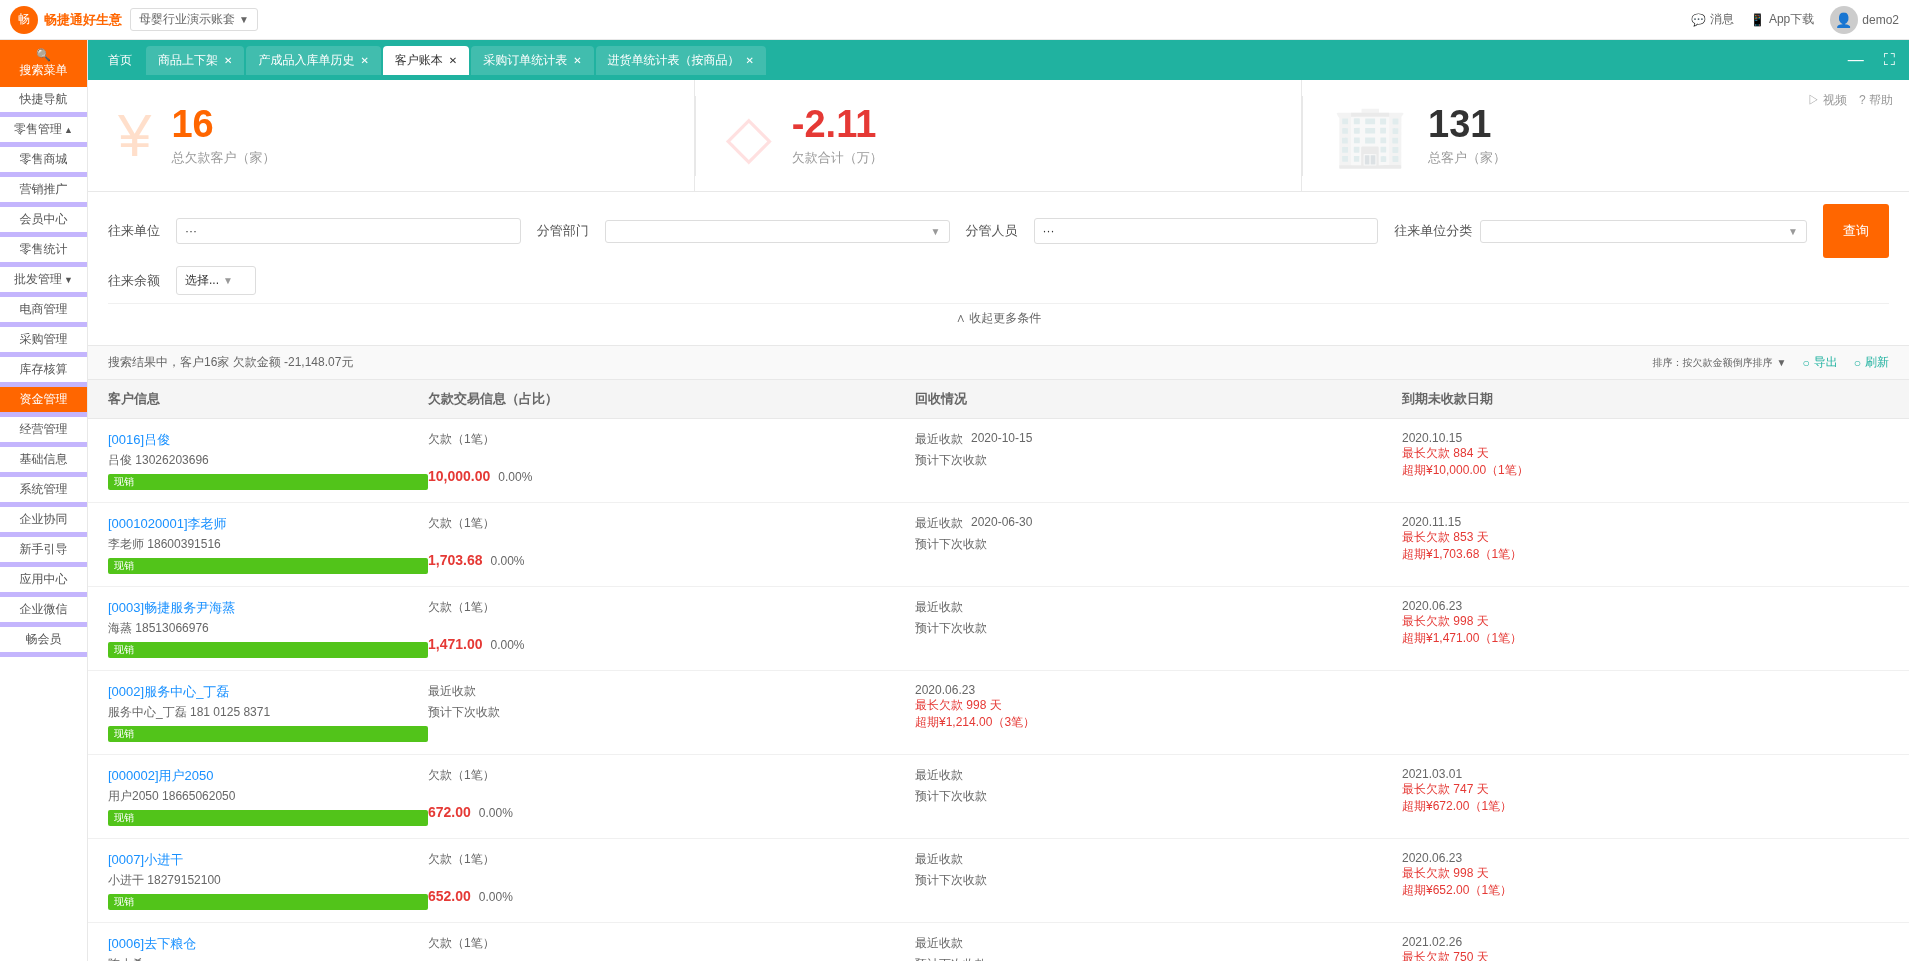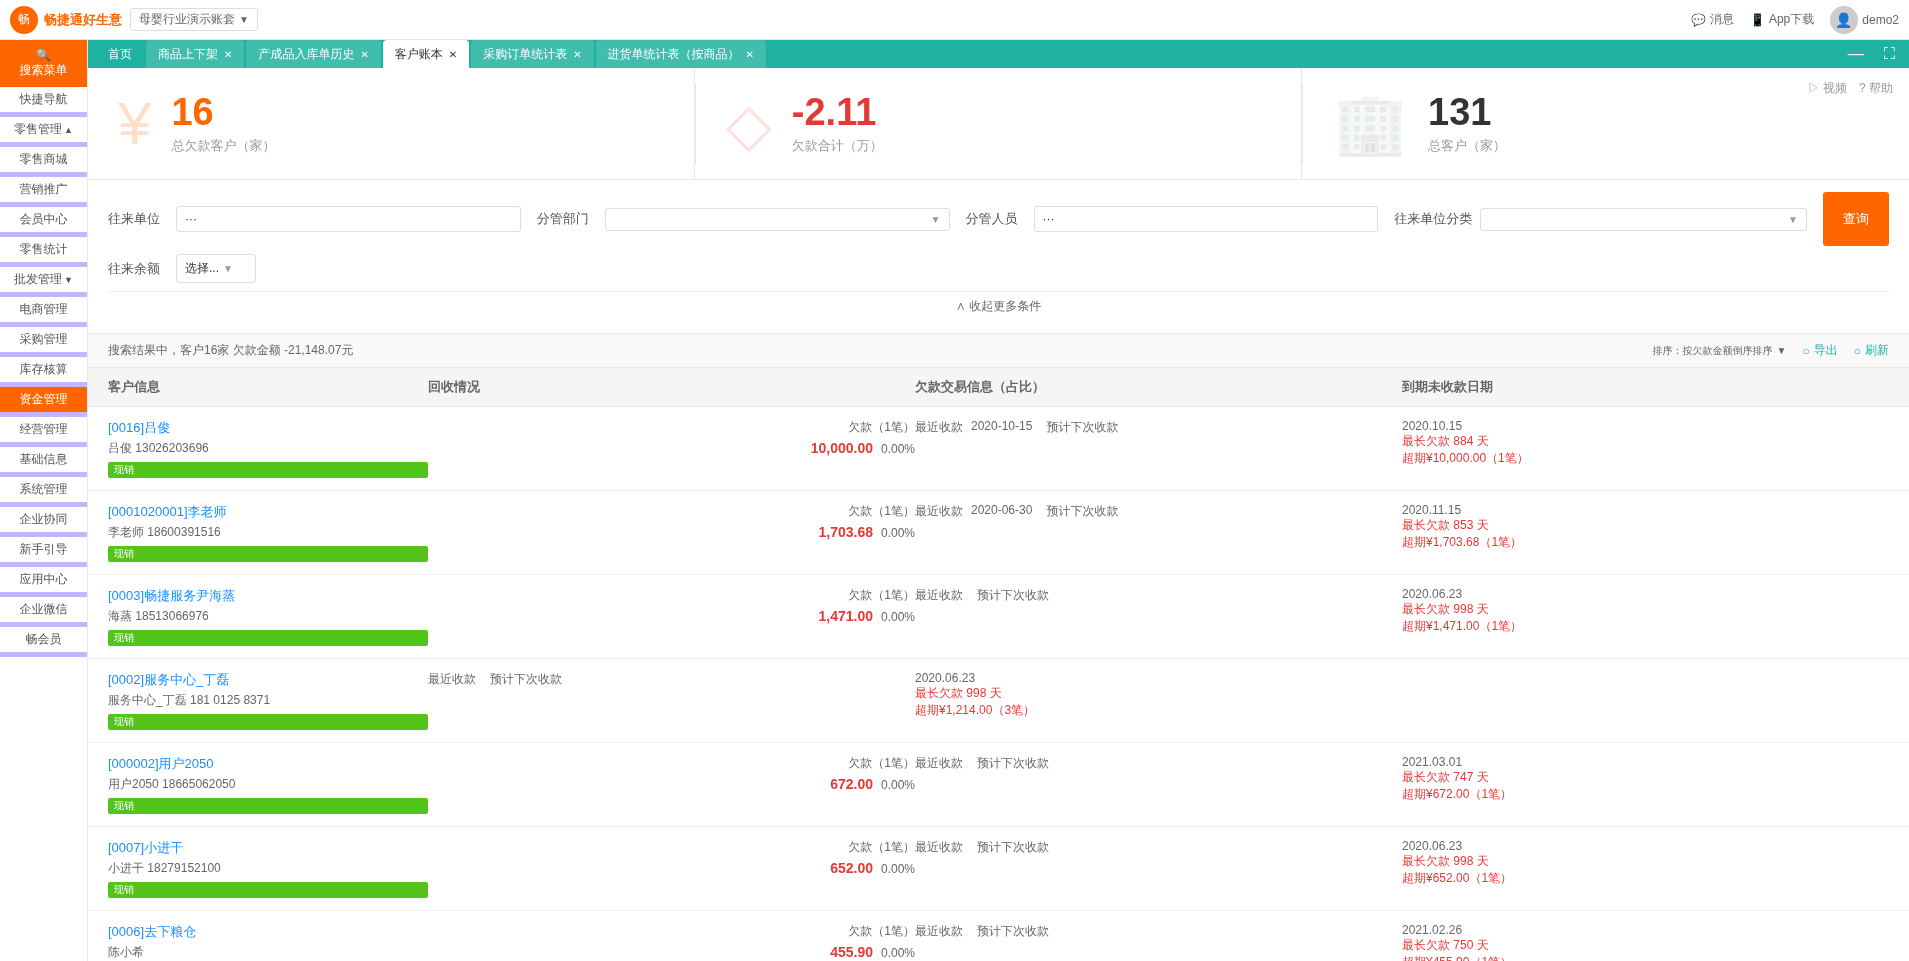--- a/index.html
+++ b/index.html
@@ -26,21 +26,21 @@
     .sidebar { width: 88px; background: #fff; border-right: 1px solid #e8e8e8; display: flex; flex-direction: column; overflow-y: auto; }
     .sidebar-search { padding: 8px; background: #ff6600; color: white; text-align: center; font-size: 12px; cursor: pointer; }
     .sidebar-item { padding: 4px 4px; text-align: center; font-size: 12px; color: #555; cursor: pointer; border-bottom: 5px solid #c4b5fd; }
     .sidebar-item.active { background: #ff6600; color: white; }
     .sidebar-item-with-arrow { display: flex; align-items: center; justify-content: center; gap: 2px; }
 
     
     .content-area { flex: 1; display: flex; flex-direction: column; overflow: hidden; }
 
     
-    .tab-bar { height: 28px; background: #20b2a0; display: flex; align-items: center; padding: 0 8px; gap: 2px; overflow-x: auto; }
+    .tab-bar { height: 40px; background: #20b2a0; display: flex; align-items: center; padding: 0 8px; gap: 2px; overflow-x: auto; }
     .tab { display: flex; align-items: center; gap: 6px; padding: 6px 12px; border-radius: 4px 4px 0 0; font-size: 12px; cursor: pointer; white-space: nowrap; color: rgba(255,255,255,0.8); }
     .tab.home { background: transparent; color: white; }
     .tab.active { background: #fff; color: #333; }
     .tab.inactive { background: rgba(255,255,255,0.15); color: white; }
     .tab-close { font-size: 10px; color: inherit; cursor: pointer; }
     .tab-bar-right { margin-left: auto; display: flex; gap: 8px; }
     .tab-bar-btn { color: white; font-size: 16px; cursor: pointer; padding: 2px 6px; }
 
     
     .page-content { flex: 1; overflow-y: auto; background: #fff; }
@@ -81,27 +81,27 @@
     .table-header { display: grid; grid-template-columns: 320px 1fr 1fr 1fr; padding: 10px 20px; background: #f5f5f5; border-bottom: 1px solid #e8e8e8; font-size: 13px; color: #666; font-weight: bold; }
     .table-row-item { display: grid; grid-template-columns: 320px 1fr 1fr 1fr; padding: 12px 20px; border-bottom: 1px solid #f0f0f0; align-items: start; }
 
     
     .customer-info { display: flex; flex-direction: column; gap: 3px; }
     .customer-name { color: #1890ff; font-size: 13px; cursor: pointer; }
     .customer-phone { font-size: 12px; color: #666; }
     .customer-tag { display: inline-block; background: #52c41a; color: white; font-size: 10px; padding: 1px 6px; border-radius: 2px; margin-top: 2px; }
 
     
-    .debt-cell { display: flex; flex-direction: column; gap: 4px; text-align: right; }
+    .debt-cell { display: flex; flex-direction: column; gap: 20px; }
     .debt-count { font-size: 12px; color: #666; }
     .debt-amount { font-size: 14px; color: #e53935; font-weight: bold; }
     .debt-percent { font-size: 12px; color: #666; margin-left: 8px; }
 
     
-    .recovery-cell { display: flex; flex-direction: row; gap: 14px; font-size: 12px; color: #666; }
+    .recovery-cell { display: flex; flex-direction: column; gap: 4px; font-size: 12px; color: #666; }
     .recovery-row { display: flex; gap: 8px; }
 
     
     .due-cell { display: flex; flex-direction: column; font-size: 12px; }
     .due-date { color: #666; }
     .overdue-info { color: #e53935; font-size: 12px; }
 
     
     ::-webkit-scrollbar { width: 6px; height: 6px; }
     ::-webkit-scrollbar-track { background: #f1f1f1; }
@@ -342,22 +342,22 @@
             </div>
             <div class="action-btn">
               <span>刷新</span>
             </div>
           </div>
         </div>
 
         <div class="table-container">
           <div class="table-header">
             <div>客户信息</div>
+            <div>欠款交易信息（占比）</div>
             <div>回收情况</div>
-            <div>欠款交易信息（占比）</div>
             <div>到期未收款日期</div>
           </div>
 
           <div class="table-row-item">
             <div class="customer-info">
               <span class="customer-name">[0016]吕俊</span>
               <span class="customer-phone">吕俊  13026203696</span>
               <span class="customer-tag">现销</span>
             </div>
             <div class="debt-cell">

